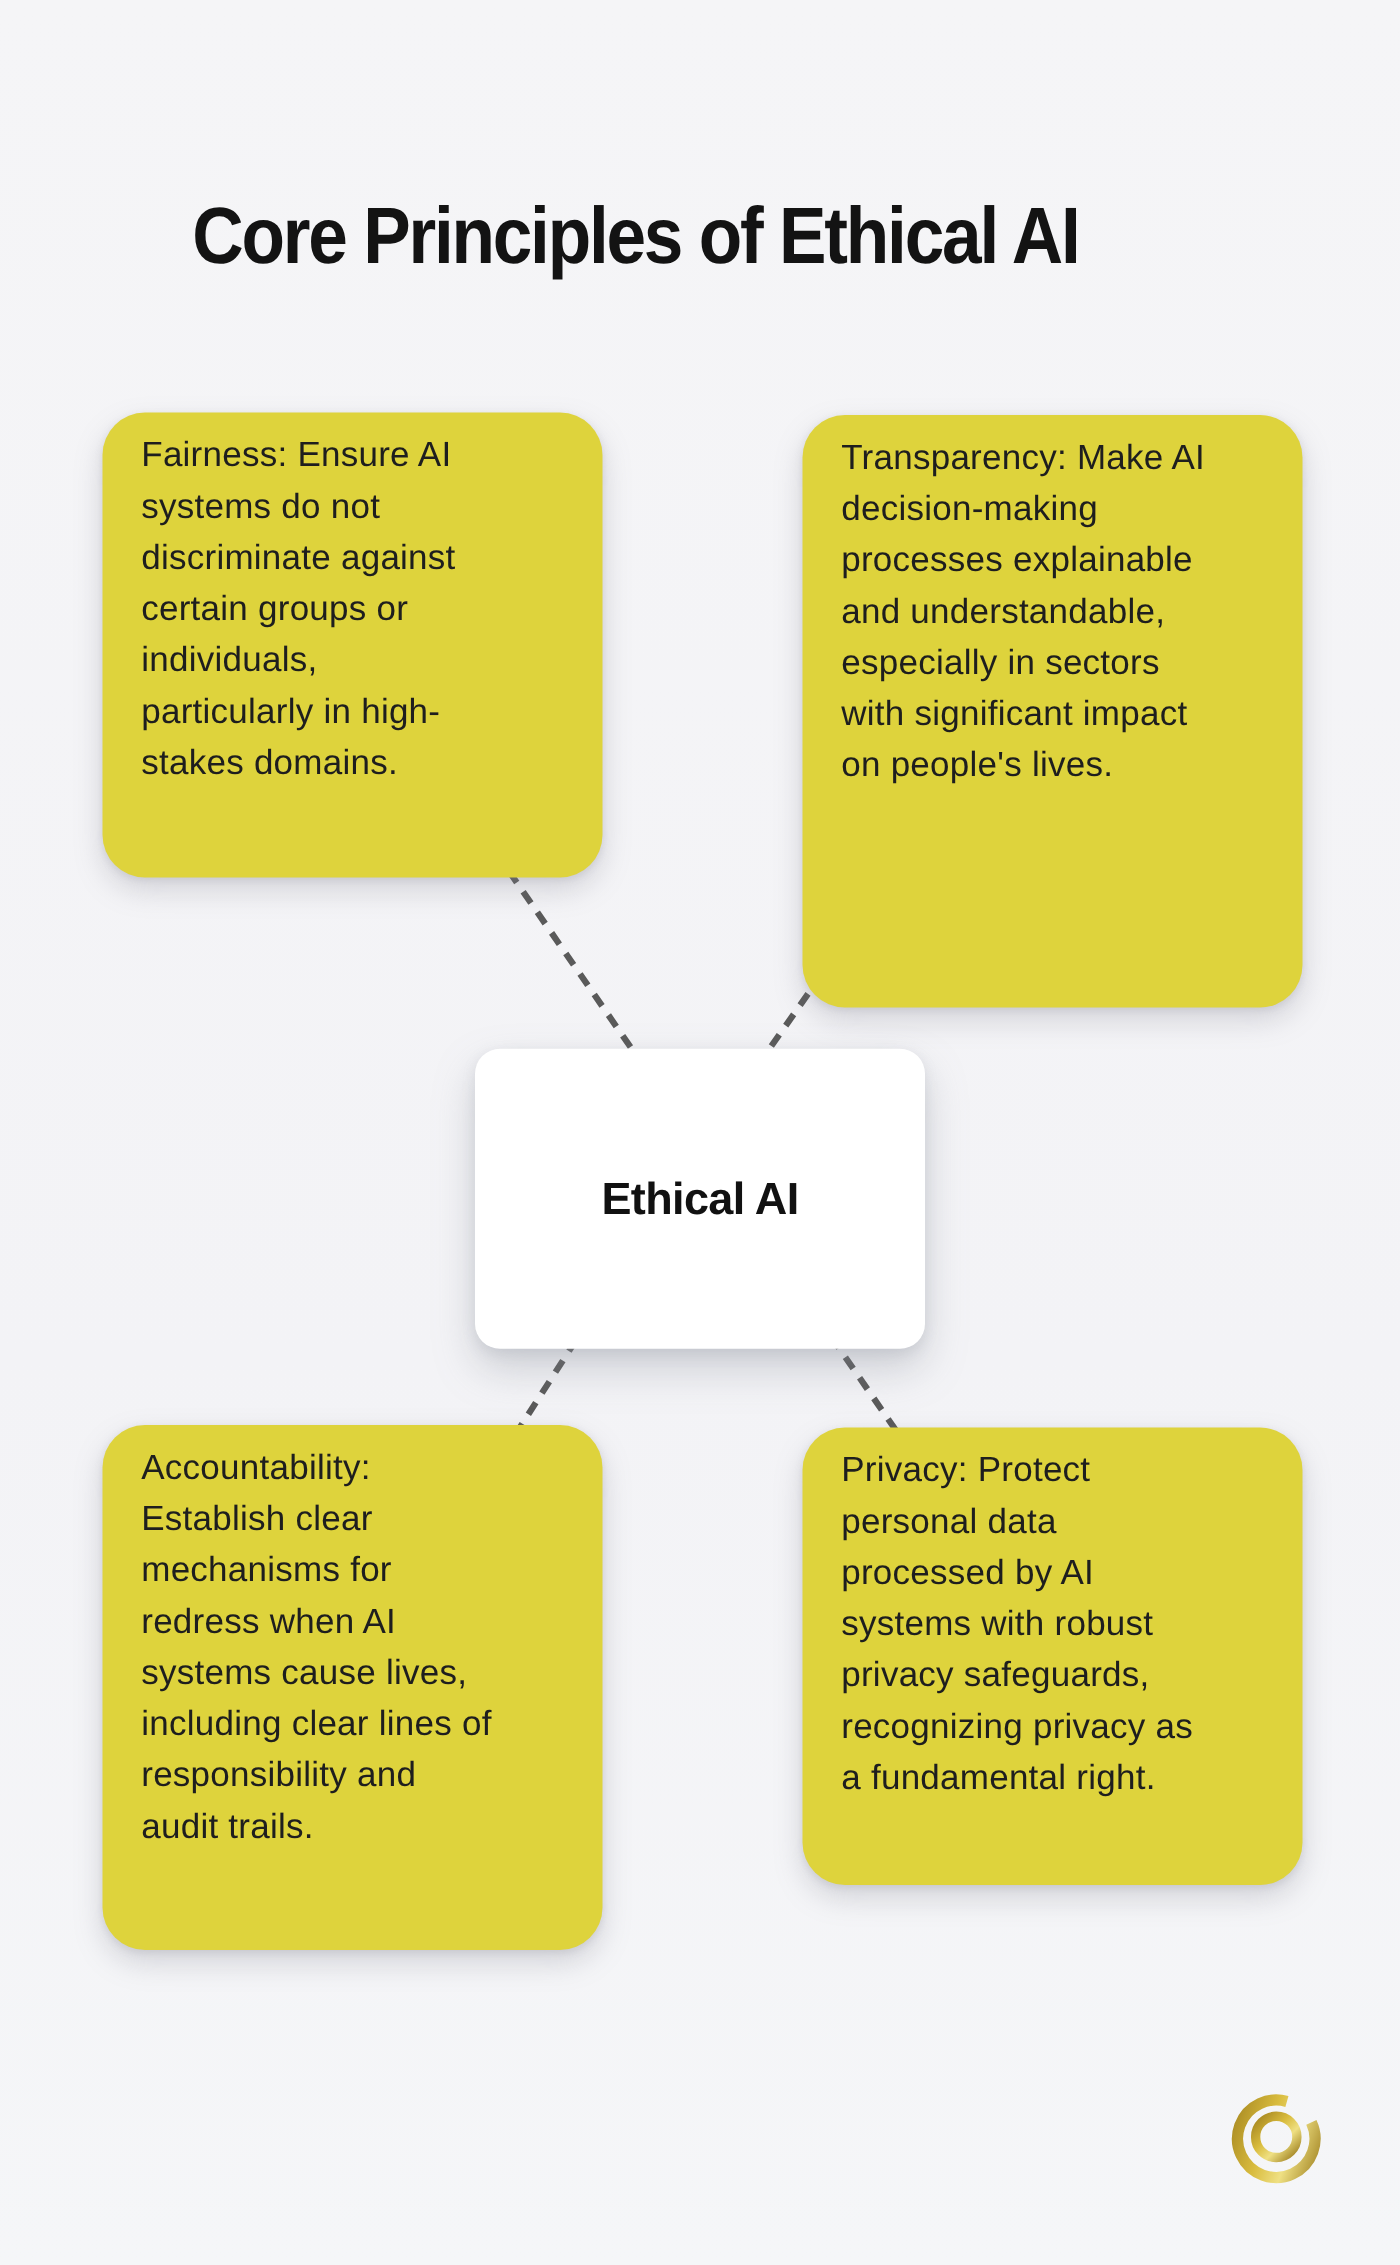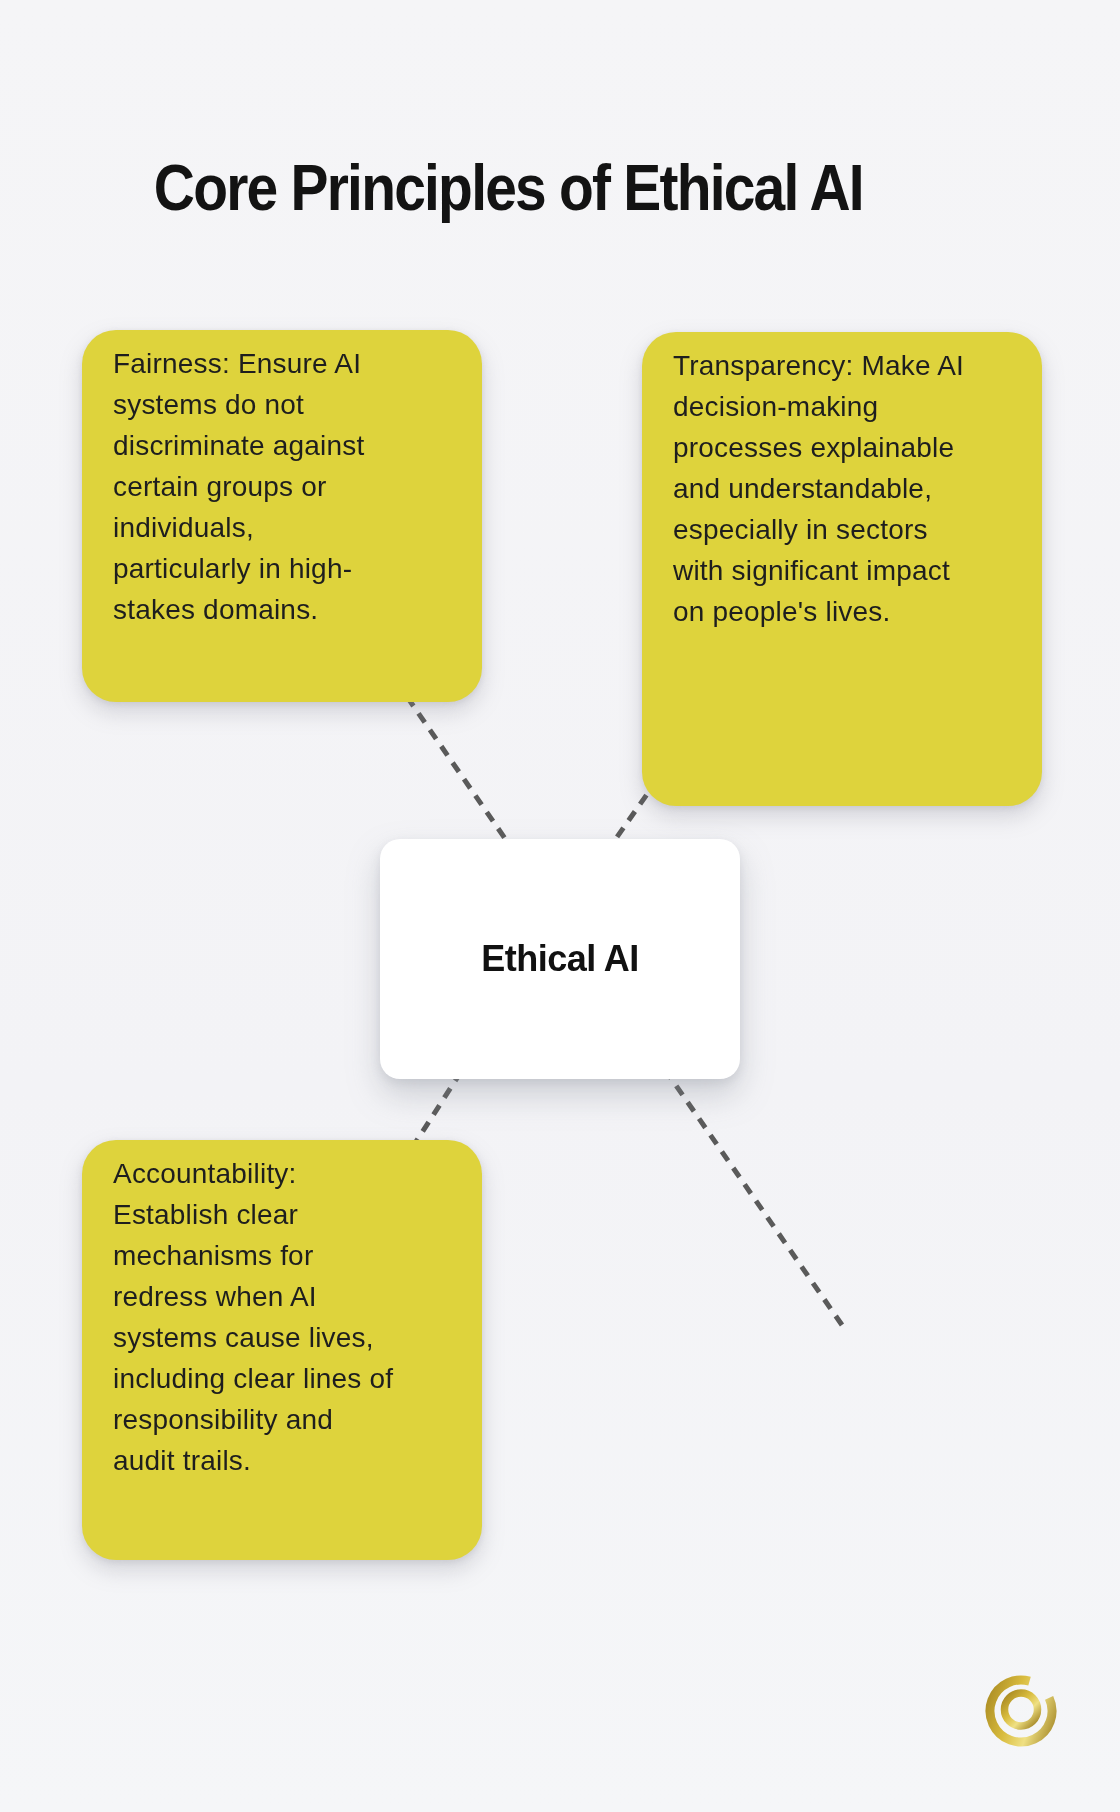--- a/index.html
+++ b/index.html
@@ -127,20 +127,29 @@
     <p class="card-text">Accountability:
 Establish clear
 mechanisms for
 redress when AI
 systems cause lives,
 including clear lines of
 responsibility and
 audit trails.</p>
   </div>
 
+  <div class="card" style="left:642px; top:1142px; height:366px">
+    <p class="card-text">Privacy: Protect
+personal data
+processed by AI
+systems with robust
+privacy safeguards,
+recognizing privacy as
+a fundamental right.</p>
+  </div>
 
   <div class="center-node">
     <span class="center-label">Ethical AI</span>
   </div>
 
   <svg class="brand-logo" viewBox="0 0 76 76" width="76" height="76">
     <defs>
       <linearGradient id="goldgrad" x1="0" y1="0" x2="1" y2="1">
         <stop offset="0" stop-color="#a3841f"></stop>
         <stop offset="0.4" stop-color="#d9bc3e"></stop>

